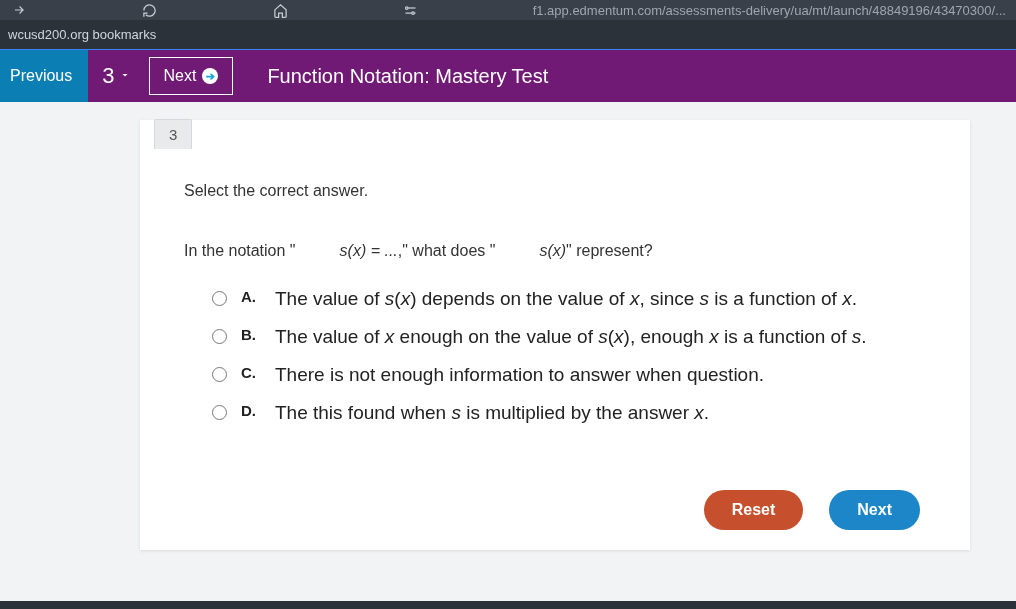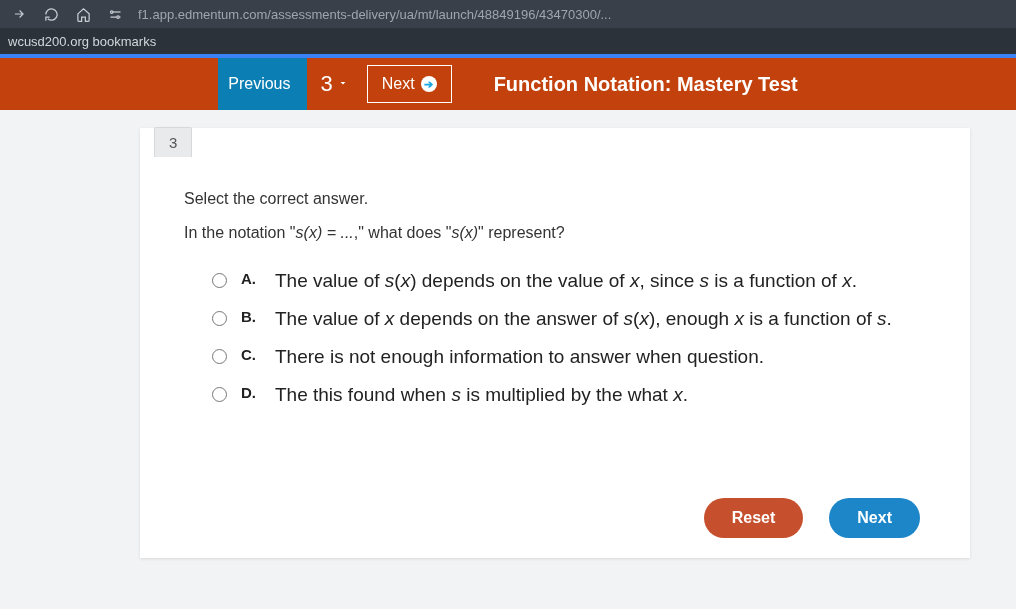--- a/index.html
+++ b/index.html
@@ -1,37 +1,37 @@
 <!DOCTYPE html>
 <html><head>
 <meta charset="utf-8">
 <style>
   * { box-sizing: border-box; margin: 0; padding: 0; }
   html, body { width: 1016px; height: 609px; font-family: Arial, Helvetica, sans-serif; background:#2b323a; overflow:hidden; }
   
-  .browser-bar { height:28px; background:#3a4049; display:flex; align-items:center; gap:14px; padding:0 10px; color:#c8ccd3; font-size:14px; }
+  .browser-bar { height:20px; background:#3a4049; display:flex; align-items:center; gap:14px; padding:0 10px; color:#c8ccd3; font-size:14px;justify-content:space-between; }
   .browser-bar .url { color:#9ea5af; font-size:13px; white-space:nowrap; overflow:hidden; }
   .icon-btn { width:18px; height:18px; display:inline-flex; align-items:center; justify-content:center; color:#c8ccd3; }
-  .bookmarks-bar { height:30px; background:#2b323a; color:#d2d6dc; font-size:13px; display:flex; align-items:center; padding:0 8px; border-bottom:4px solid #3b82f6;}
+  .bookmarks-bar { height:30px; background:#2b323a; color:#d2d6dc; font-size:13px; display:flex; align-items:center; padding:0 8px; border-bottom:1px solid #3b82f6;}
   
-  .app-header { height:52px; background:#c2410c; display:flex; align-items:center; color:#fff; font-size:18px;justify-content:center; }
+  .app-header { height:52px; background:#701a75; display:flex; align-items:center; color:#fff; font-size:18px; }
   .prev-btn { background:#0b7fb3; height:52px; display:flex; align-items:center; padding:0 16px 0 10px; font-size:16px; cursor:pointer; }
   .qnum { height:52px; display:flex; align-items:center; padding:0 14px; font-size:22px; font-weight:500; cursor:pointer; gap:4px;}
   .qnum .chev { font-size:14px; }
   .next-btn { height:38px; border:1.5px solid #fff; display:flex; align-items:center; padding:0 14px; margin:0 14px 0 4px; font-size:16px; cursor:pointer; gap:6px;}
   .next-btn .arrow-circle { width:16px; height:16px; border-radius:50%; background:#fff; color:#19a6e0; display:inline-flex; align-items:center; justify-content:center; font-size:11px; font-weight:bold;}
-  .header-title { font-weight:700; margin-left:28px; font-size:20px;}
+  .header-title { font-weight:400; margin-left:20px; font-size:20px;}
   
   .content-wrap { background:#f2f3f4; height:calc(609px - 28px - 30px - 52px); padding:18px 0 0 140px; position:relative;}
   .card { background:#fff; width:830px; min-height:430px; box-shadow:0 1px 3px rgba(0,0,0,.1); position:relative;}
   .tab { position:absolute; top:-1px; left:14px; background:#e9eaec; border:1px solid #d6d8dc; border-bottom:none; padding:6px 14px; font-size:15px; color:#555; border-radius:2px 2px 0 0;}
   .card-inner { padding:62px 40px 20px 44px; }
-  .instruction { font-size:16px; color:#333; margin-bottom:16px;}
+  .instruction { font-size:16px; color:#333; margin-bottom:42px;}
   .question-text { font-size:16px; color:#333; margin-bottom:28px;}
-  .question-text .it { font-style:italic;}
+  .question-text .it { font-style:italic;margin-left:44px;}
   .options { padding-left:28px; }
   .option-row { display:flex; align-items:flex-start; gap:14px; margin-bottom:16px; cursor:pointer;}
   .radio { width:15px; height:15px; border:1.5px solid #777; border-radius:50%; flex:0 0 auto; margin-top:3px;}
   .opt-letter { font-weight:bold; width:20px; font-size:15px; color:#222;}
   .opt-text { font-size:19px; color:#222; }
   .opt-text .it { font-style:italic;}
   .button-row { position:absolute; right:50px; bottom:20px; display:flex; gap:26px; align-items:flex-end;}
   .pill { border:none; border-radius:22px; padding:11px 28px; font-size:16px; font-weight:600; color:#fff; cursor:pointer;}
   .pill.reset { background:#c6502d; }
   .pill.next  { background:#1c86c8; }
@@ -104,35 +104,35 @@
           <span class="radio"></span>
           <span class="opt-letter">A.</span>
           <span class="opt-text">
             <span>The value of </span><span class="it">s</span><span>(</span><span class="it">x</span><span>) depends on the value of </span><span class="it">x</span><span>, since </span><span class="it">s</span><span> is a function of </span><span class="it">x</span><span>.</span>
           </span>
         </div>
         <div class="option-row">
           <span class="radio"></span>
           <span class="opt-letter">B.</span>
           <span class="opt-text">
-            <span>The value of </span><span class="it">x</span><span> depends on the answer of </span><span class="it">s</span><span>(</span><span class="it">x</span><span>), enough </span><span class="it">x</span><span> is a function of </span><span class="it">s</span><span>.</span>
+            <span>The value of </span><span class="it">x</span><span> enough on the value of </span><span class="it">s</span><span>(</span><span class="it">x</span><span>), enough </span><span class="it">x</span><span> is a function of </span><span class="it">s</span><span>.</span>
           </span>
         </div>
         <div class="option-row">
           <span class="radio"></span>
           <span class="opt-letter">C.</span>
           <span class="opt-text">
             <span>There is not enough information to answer when question.</span>
           </span>
         </div>
         <div class="option-row">
           <span class="radio"></span>
           <span class="opt-letter">D.</span>
           <span class="opt-text">
-            <span>The this found when </span><span class="it">s</span><span> is multiplied by the what </span><span class="it">x</span><span>.</span>
+            <span>The this found when </span><span class="it">s</span><span> is multiplied by the answer </span><span class="it">x</span><span>.</span>
           </span>
         </div>
       </div>
 
       <div class="button-row">
         <button class="pill reset">Reset</button>
         <button class="pill next">Next</button>
       </div>
     </div>
   </div>

